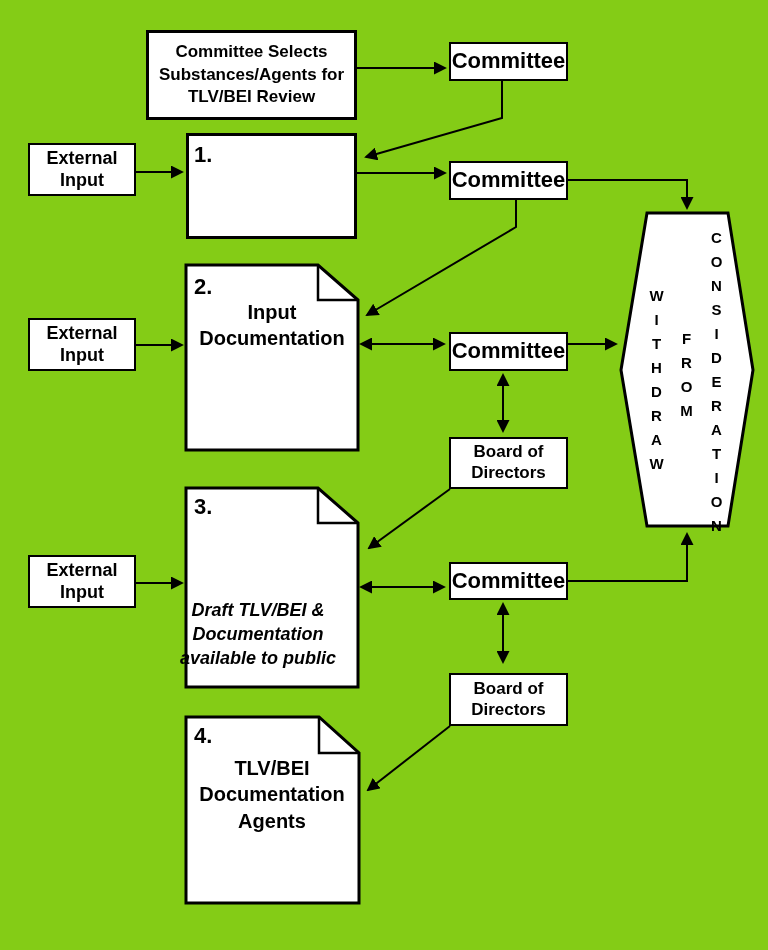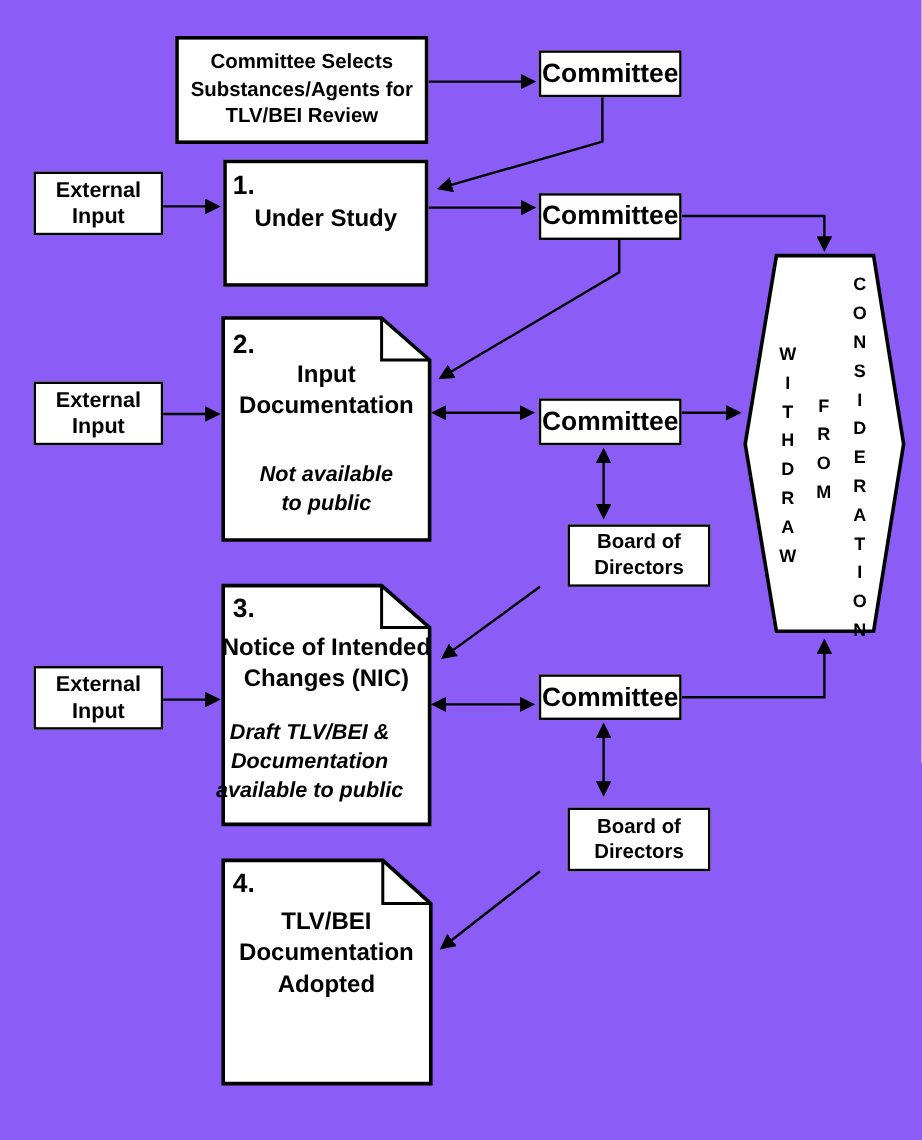--- a/index.html
+++ b/index.html
@@ -1,31 +1,31 @@
 <!DOCTYPE html>
 <html><head>
 <meta charset="utf-8">
 <style>
   * { margin:0; padding:0; box-sizing:border-box; }
   html,body { background:#ffffff; }
   .canvas {
-    position:relative; width:768px; height:950px; background:#8b5cf6;
+    position:relative; width:768px; height:950px; background:#84cc16;
     font-family:"Liberation Sans", sans-serif; color:#000; overflow:hidden;
   }
   svg.wires { position:absolute; left:0; top:0; width:768px; height:950px; }
   .box {
     position:absolute; background:#ffffff; border:2px solid #000;
     display:flex; align-items:center; justify-content:center;
     text-align:center; font-weight:bold; white-space:pre-line; line-height:1.22;
   }
   .thick { border-width:3px; }
   .title-box { left:146px; top:30px; width:211px; height:90px; font-size:17px; line-height:1.35; }
   .ext { left:28px; width:108px; height:53px; font-size:18px; }
   .com { left:449px; width:119px; height:39px; font-size:22px; }
-  .brd { left:449px; width:119px; height:52px; font-size:17px;margin-left:24px; }
+  .brd { left:449px; width:119px; height:52px; font-size:17px; }
   .step-box { left:186px; top:133px; width:171px; height:106px; }
   .num { position:absolute; font-weight:bold; font-size:22px; }
   .step-title { position:absolute; text-align:center; font-weight:bold; font-size:20px; line-height:1.32; white-space:pre-line; }
   .step-note { position:absolute; text-align:center; font-weight:bold; font-style:italic; font-size:18px; line-height:1.32; white-space:pre-line; }
   .vword {
     position:absolute; writing-mode:vertical-rl; text-orientation:upright;
     font-weight:bold; font-size:15px; letter-spacing:7px; line-height:1;
   }
 </style>
 </head>
@@ -86,37 +86,32 @@
   <div class="box com" style="top:332px;"><span>Committee</span></div>
   <div class="box com" style="top:562px;height:38px;"><span>Committee</span></div>
 
   <div class="box brd" style="top:437px;"><span>Board of
 Directors</span></div>
   <div class="box brd" style="top:673px;height:53px;"><span>Board of
 Directors</span></div>
 
   <div class="box thick step-box"></div>
   <div class="num" style="left:194px; top:142px;">1.</div>
-  <div class="step-title" style="left:186px; top:169px; width:171px;">Under Study</div>
 
   <div class="num" style="left:194px; top:274px;">2.</div>
   <div class="step-title" style="left:177px; top:299px; width:190px;">Input
 Documentation</div>
-  <div class="step-note" style="left:177px; top:384px; width:190px;">Not available
-to public</div>
 
   <div class="num" style="left:194px; top:494px;">3.</div>
-  <div class="step-title" style="left:172px; top:527px; width:200px;">Notice of Intended
-Changes (NIC)</div>
   <div class="step-note" style="left:163px; top:599px; width:190px;">Draft TLV/BEI &amp;
 Documentation
 available to public</div>
 
   <div class="num" style="left:194px; top:723px;">4.</div>
   <div class="step-title" style="left:177px; top:755px; width:190px;">TLV/BEI
 Documentation
-Adopted</div>
+Agents</div>
 
   <div class="vword" style="left:649px; top:287px;">WITHDRAW</div>
   <div class="vword" style="left:679px; top:330px;">FROM</div>
   <div class="vword" style="left:709px; top:229px;">CONSIDERATION</div>
 
 </div>
 
 </body></html>

